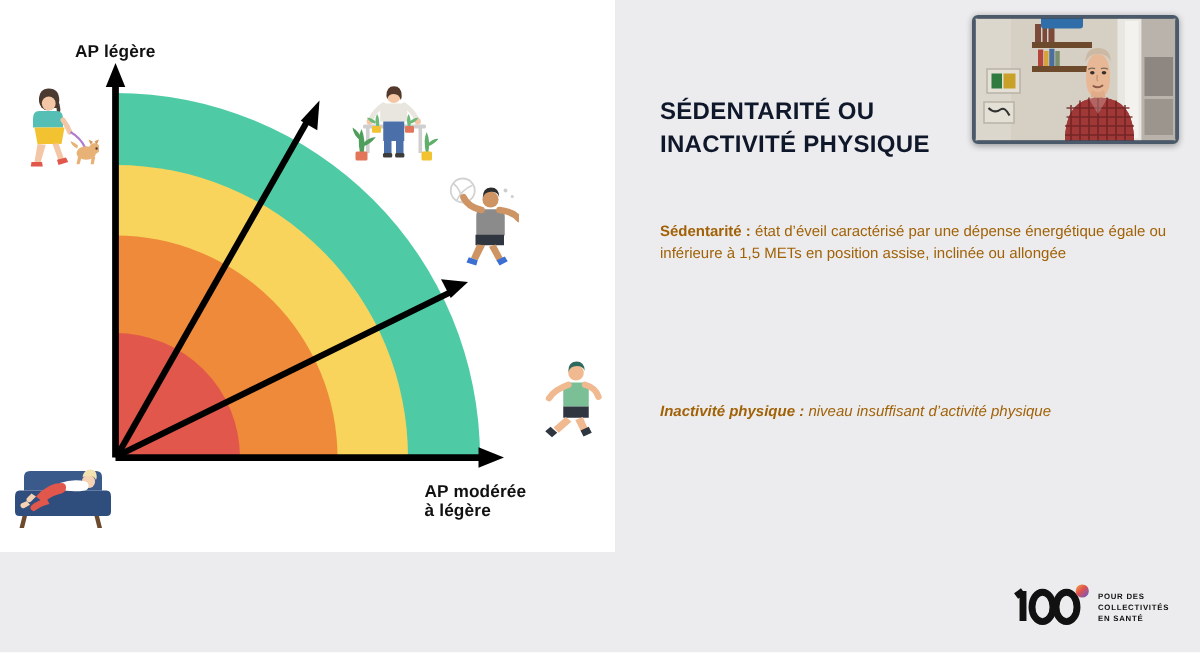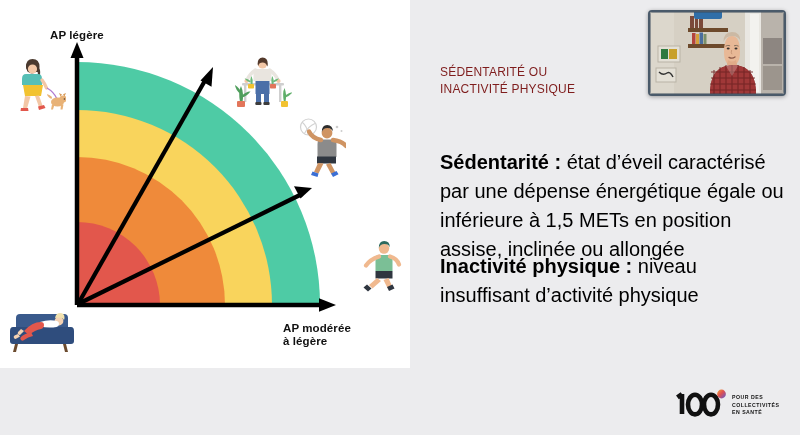--- a/index.html
+++ b/index.html
@@ -48,34 +48,34 @@
   .axis-label.y { left:50px; top:29px; }
   .axis-label.x { left:283px; top:322px; text-align:left; width:100px; }
 
   
   .ill { position:absolute; }
 
   
   .headline {
     position:absolute;
     left:30px; top:64px; width:330px;
-    font-size:12px; font-weight:normal;
+    font-size:16px; font-weight:bold;
     line-height:1.38;
-    color:#7f1d1d;
+    color:#0f172a;
     letter-spacing:.2px;
   }
   .para {
     position:absolute;
     left:30px; width:348px;
-    font-size:20px;
+    font-size:10px;
     line-height:1.45;
-    color:#000000;
+    color:#a16207;
   }
   .para.p1 { top:148px; }
-  .para.p2 { top:252px; }
+  .para.p2 { top:268px;font-style:italic; }
   .para b { font-weight:bold; }
 
   
   .footer {
     position:absolute; left:0; top:368px; width:800px; height:67px;
     background:#ececee;
   }
   .logo-tmvpa { position:absolute; left:44px; top:385px; }
   .logo-100   { position:absolute; left:672px; top:384px; }
 

